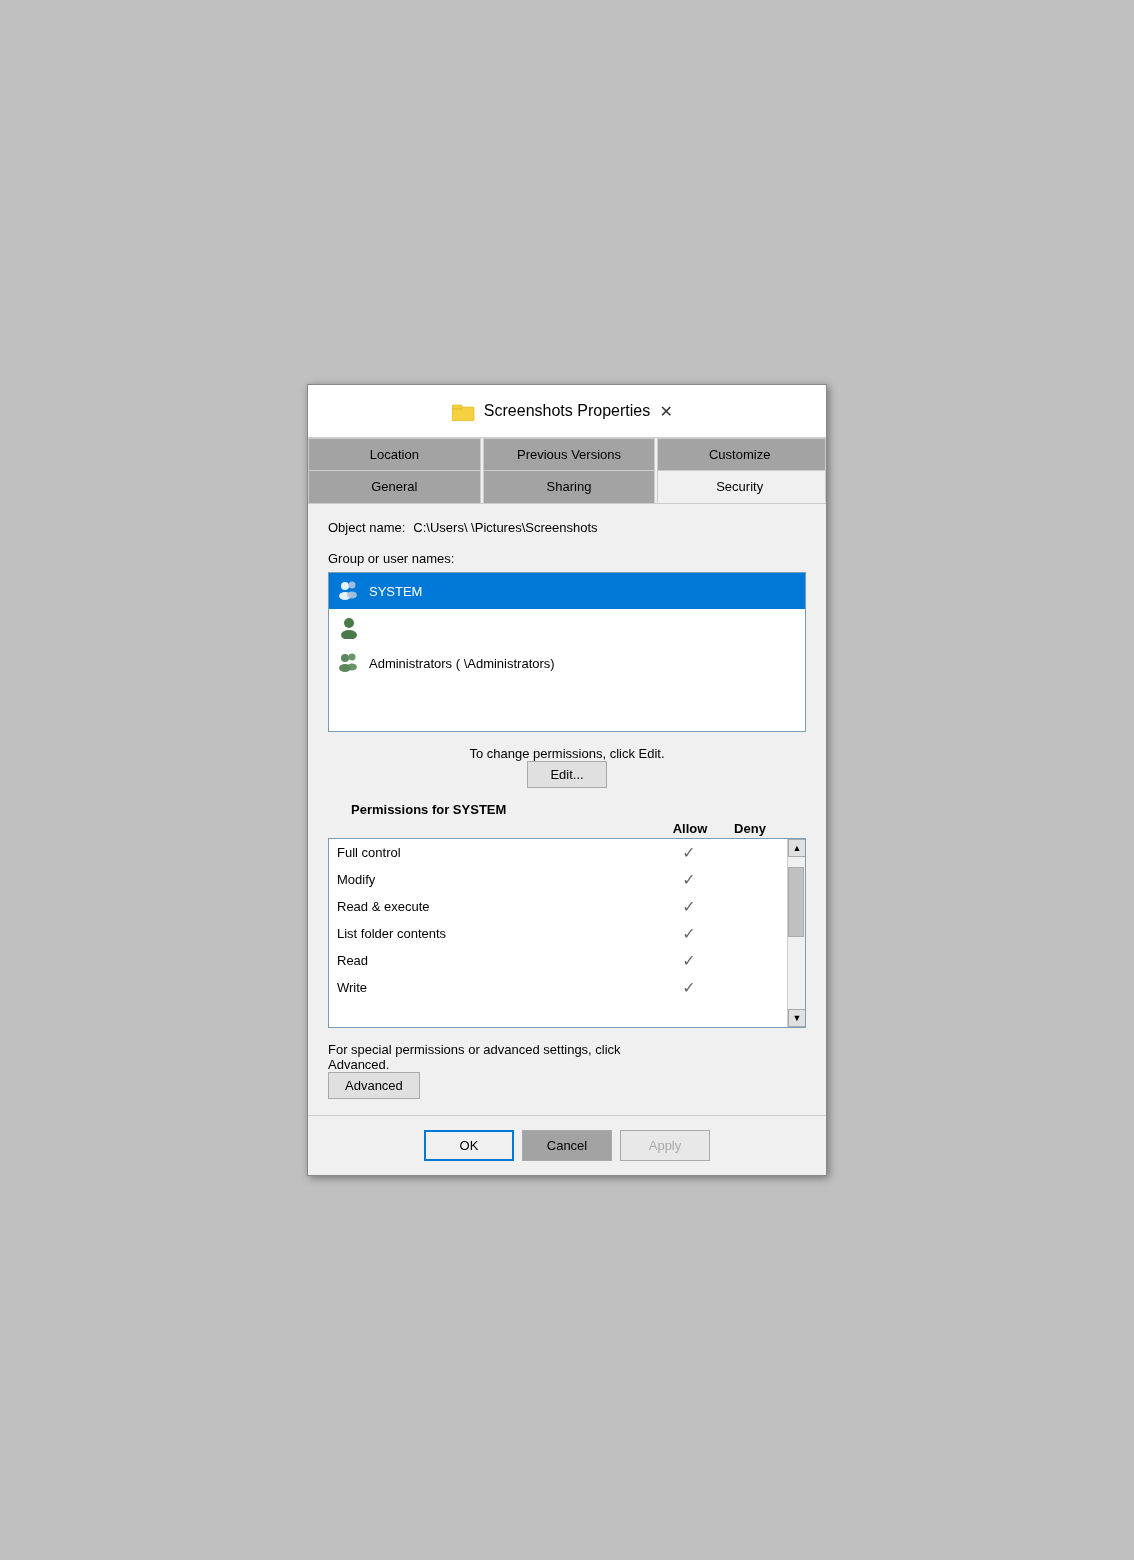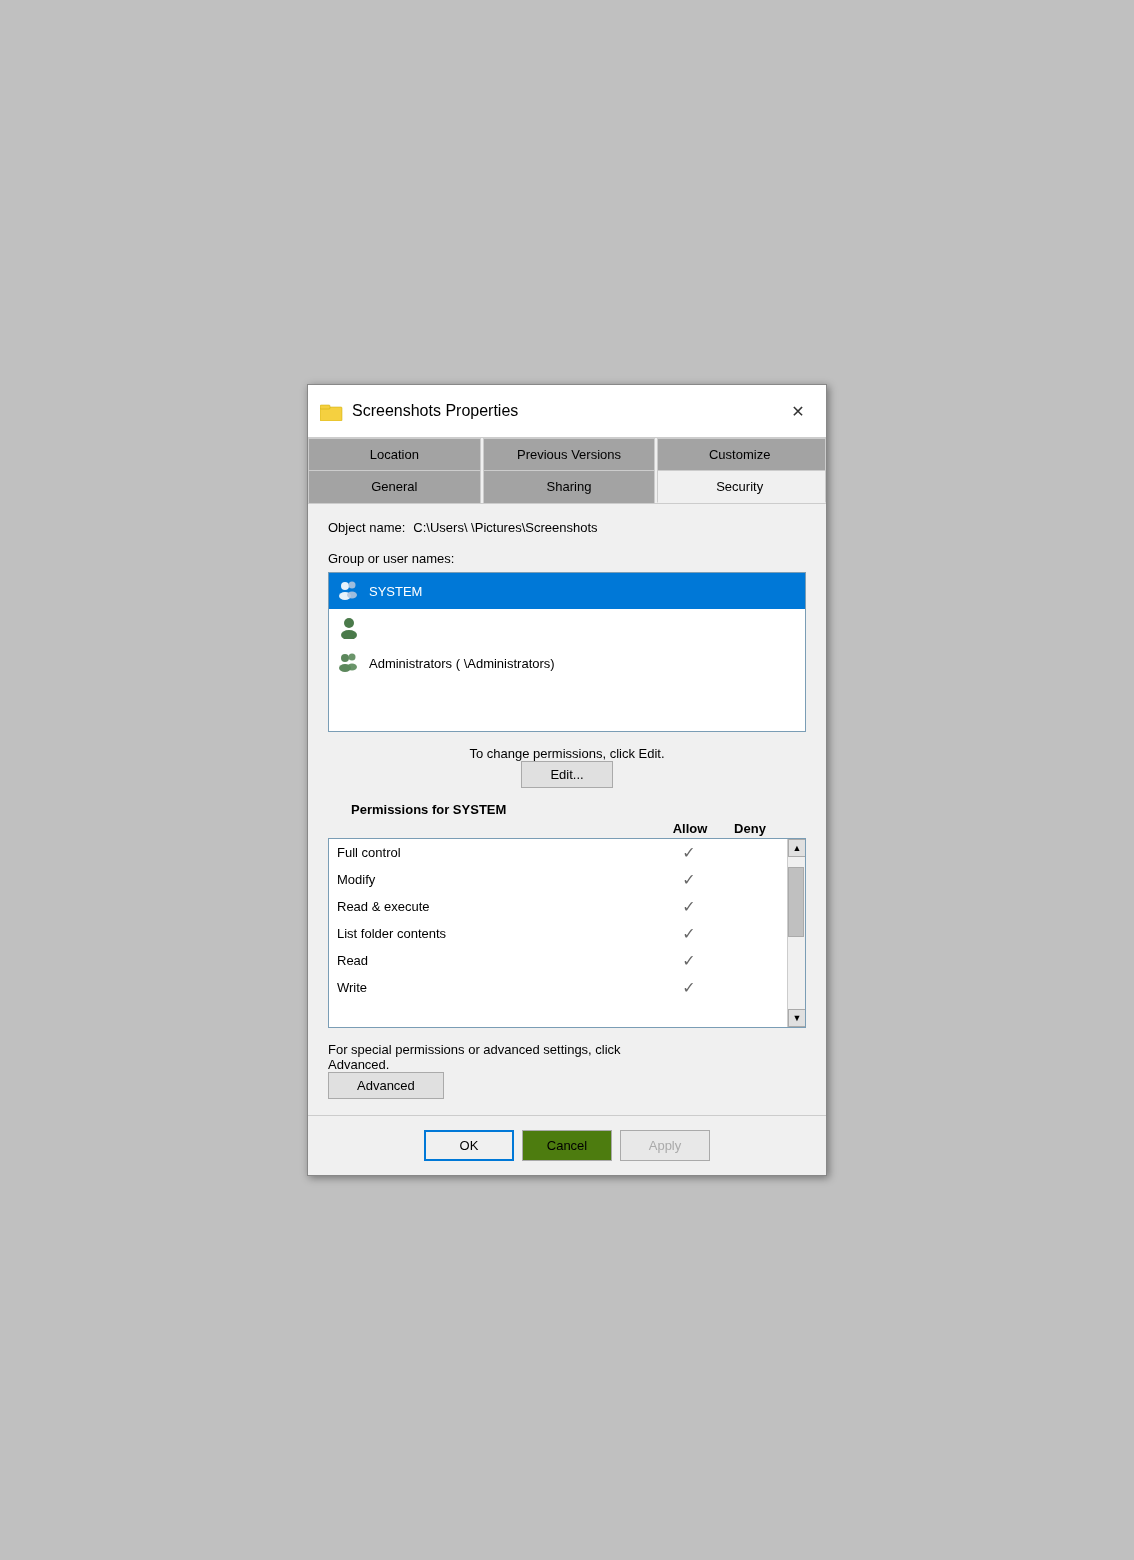--- a/index.html
+++ b/index.html
@@ -17,21 +17,21 @@
       background: #f0f0f0;
       border: 1px solid #888;
       box-shadow: 2px 2px 8px rgba(0,0,0,0.4);
     }
     .title-bar {
       background: #fff;
       display: flex;
       align-items: center;
       padding: 10px 12px;
       border-bottom: 1px solid #ccc;
-      justify-content: space-between;
+      justify-content: center;
     }
     .title-bar-left {
       display: flex;
       align-items: center;
       gap: 8px;
     }
     .folder-icon {
       width: 24px;
       height: 20px;
       position: relative;
@@ -139,21 +139,21 @@
     
     .permissions-helper {
       display: flex;
       align-items: center;
       justify-content: space-between;
       margin-bottom: 14px;
       flex-direction: column;
     }
     .permissions-helper-text { font-size: 13px; color: #000; }
     .btn {
-      padding: 5px 28px;
+      padding: 5px 16px;
       font-size: 13px;
       background: #e0e0e0;
       border: 1px solid #aaa;
       cursor: pointer;
       color: #000;
       min-width: 80px;
     }
     .btn:disabled { color: #888; cursor: default; background: #e8e8e8; }
 
     
@@ -224,21 +224,21 @@
       font-size: 13px;
       background: #f0f0f0;
       border: 2px solid #0078d7;
       cursor: pointer;
       color: #000;
     }
     .btn-cancel {
       padding: 6px 0;
       width: 90px;
       font-size: 13px;
-      background: #4d7c0f;
+      background: #a3a3a3;
       border: 1px solid #aaa;
       cursor: pointer;
       color: #000;
     }
     .btn-apply {
       padding: 6px 0;
       width: 90px;
       font-size: 13px;
       background: #e8e8e8;
       border: 1px solid #aaa;

